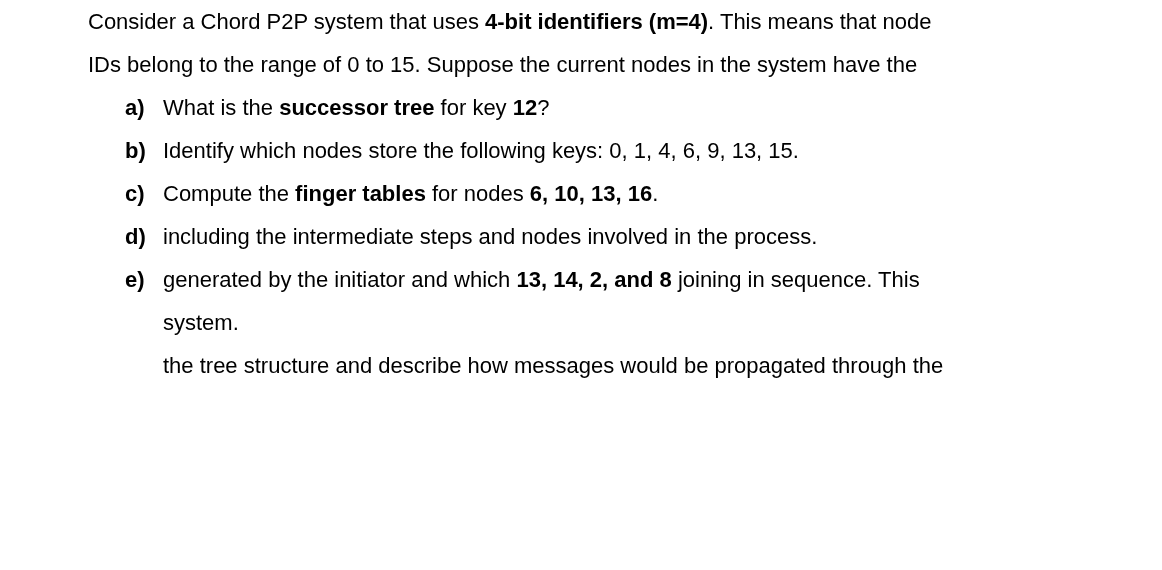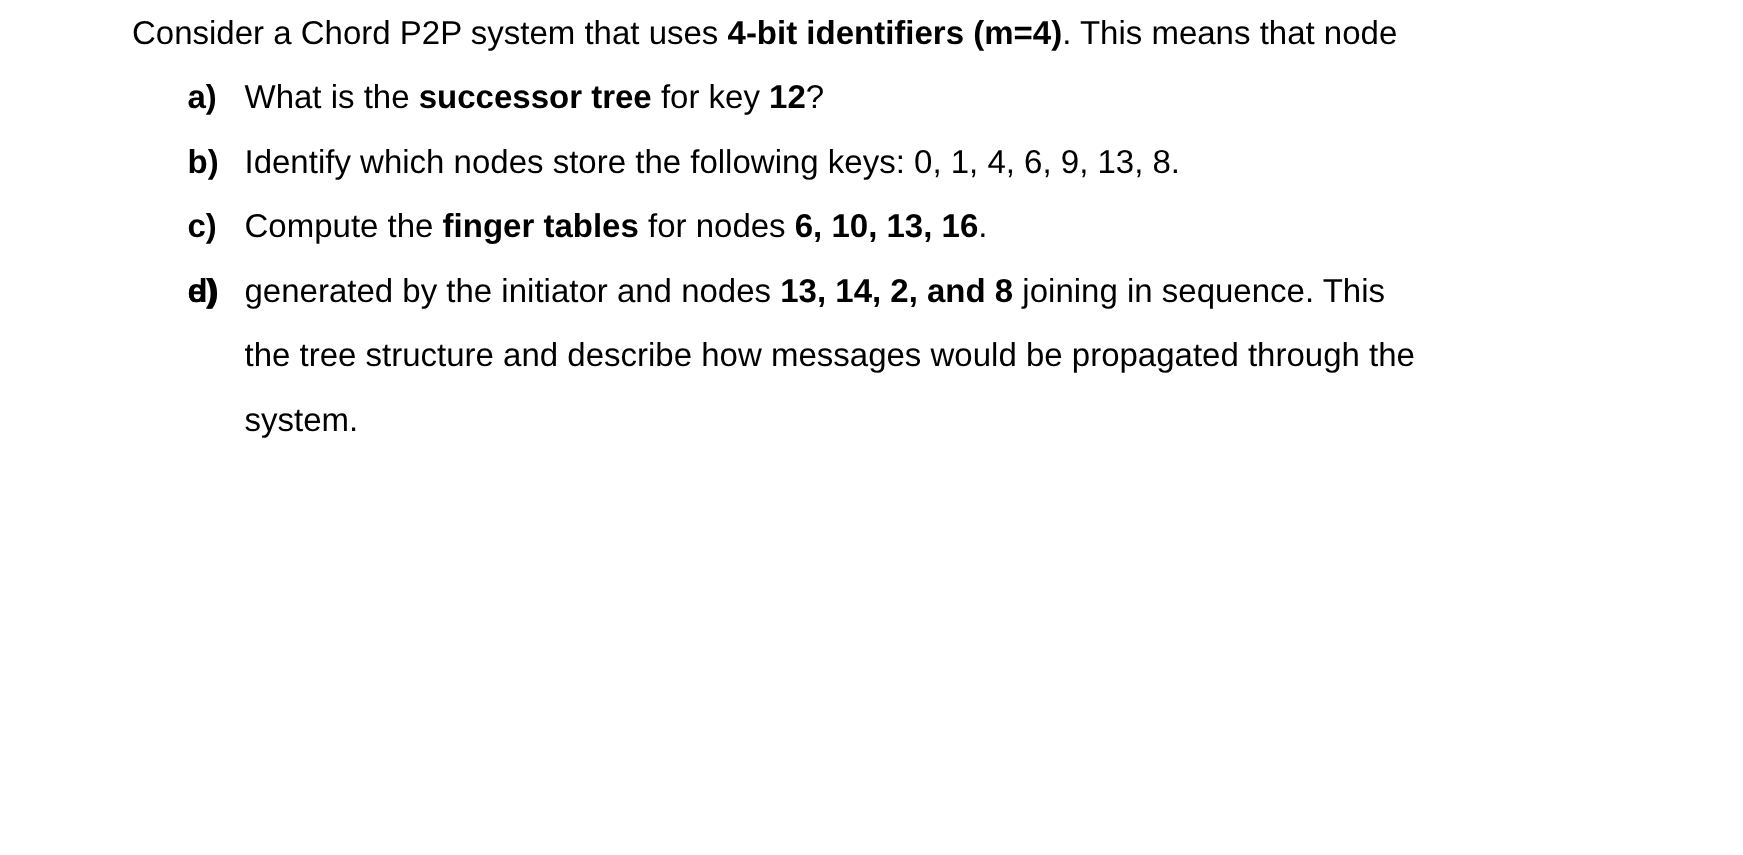--- a/index.html
+++ b/index.html
@@ -40,47 +40,49 @@
     font-weight: 700;
     line-height: 43px;
   }
 </style>
 </head>
 <body>
 
 <div class="doc">
   <div id="intro">
       <div class="line"><span class="run">Consider a Chord P2P system that uses </span><span class="run bold">4-bit identifiers (m=4)</span><span class="run">. This means that node</span></div>
+      <div class="line"><span class="run">IDs belong to the range of 0 to 15. Suppose the current nodes in the system have the</span></div>
     </div>
   <div id="items">
       <div class="item">
         <span class="label">a)</span>
         <div>
           <div class="line"><span class="run">What is the </span><span class="run bold">successor tree</span><span class="run"> for key </span><span class="run bold">12</span><span class="run">?</span></div>
         </div>
       </div>
       <div class="item">
         <span class="label">b)</span>
         <div>
-          <div class="line"><span class="run">Identify which nodes store the following keys: 0, 1, 4, 6, 9, 13, 8.</span></div>
+          <div class="line"><span class="run">Identify which nodes store the following keys: 0, 1, 4, 6, 9, 13, 15.</span></div>
         </div>
       </div>
       <div class="item">
         <span class="label">c)</span>
         <div>
           <div class="line"><span class="run">Compute the </span><span class="run bold">finger tables</span><span class="run"> for nodes </span><span class="run bold">6, 10, 13, 16</span><span class="run">.</span></div>
         </div>
       </div>
       <div class="item">
         <span class="label">d)</span>
         <div>
+          <div class="line"><span class="run">including the intermediate steps and nodes involved in the process.</span></div>
         </div>
       </div>
       <div class="item">
         <span class="label">e)</span>
         <div>
-          <div class="line"><span class="run">generated by the initiator and nodes </span><span class="run bold">13, 14, 2, and 8</span><span class="run"> joining in sequence. This</span></div>
+          <div class="line"><span class="run">generated by the initiator and which </span><span class="run bold">13, 14, 2, and 8</span><span class="run"> joining in sequence. This</span></div>
+          <div class="line"><span class="run">system.</span></div>
           <div class="line"><span class="run">the tree structure and describe how messages would be propagated through the</span></div>
-          <div class="line"><span class="run">system.</span></div>
         </div>
       </div>
     </div>
 </div>
 
 </body></html>

